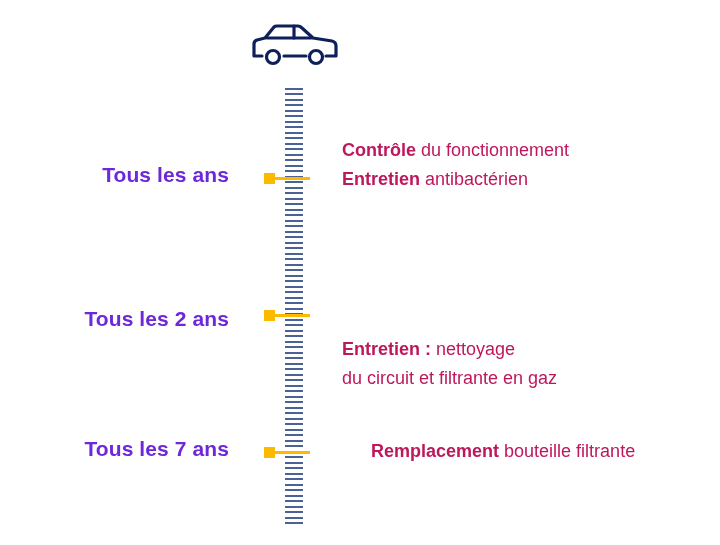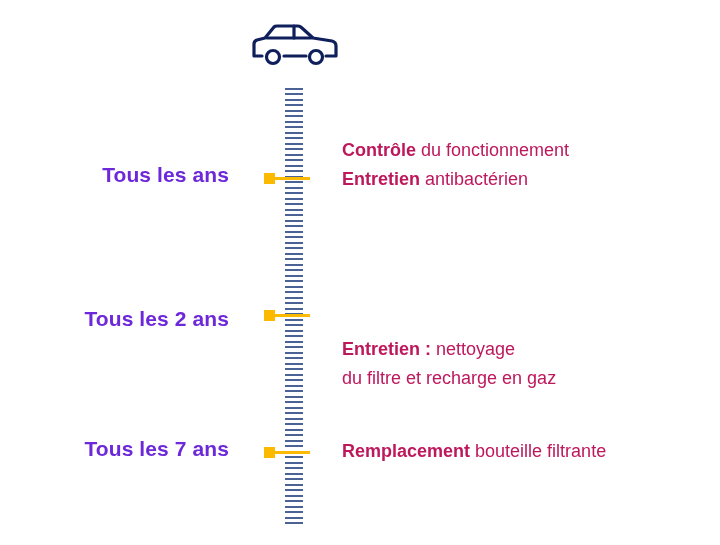--- a/index.html
+++ b/index.html
@@ -83,23 +83,23 @@
   <div><span class="b">Entretien</span><span> antibactérien</span></div>
 </div>
 
 <div class="marker" style="top:310px;">
   <div class="sq"></div>
   <div class="ln"></div>
 </div>
 <div class="freq-label" style="top:307px;">Tous les 2 ans</div>
 <div class="desc" style="top:287px;margin-top:48px;">
   <div><span class="b">Entretien :</span><span> nettoyage</span></div>
-  <div><span class="b"></span><span>du filtre et recharge en gaz</span></div>
+  <div><span class="b"></span><span>du circuit et filtrante en gaz</span></div>
 </div>
 
 <div class="marker" style="top:447px;">
   <div class="sq"></div>
   <div class="ln"></div>
 </div>
 <div class="freq-label" style="top:437px;">Tous les 7 ans</div>
-<div class="desc" style="top:437px;">
+<div class="desc" style="top:437px;margin-left:29px;">
   <div><span class="b">Remplacement</span><span> bouteille filtrante</span></div>
 </div>
 
 </body></html>

